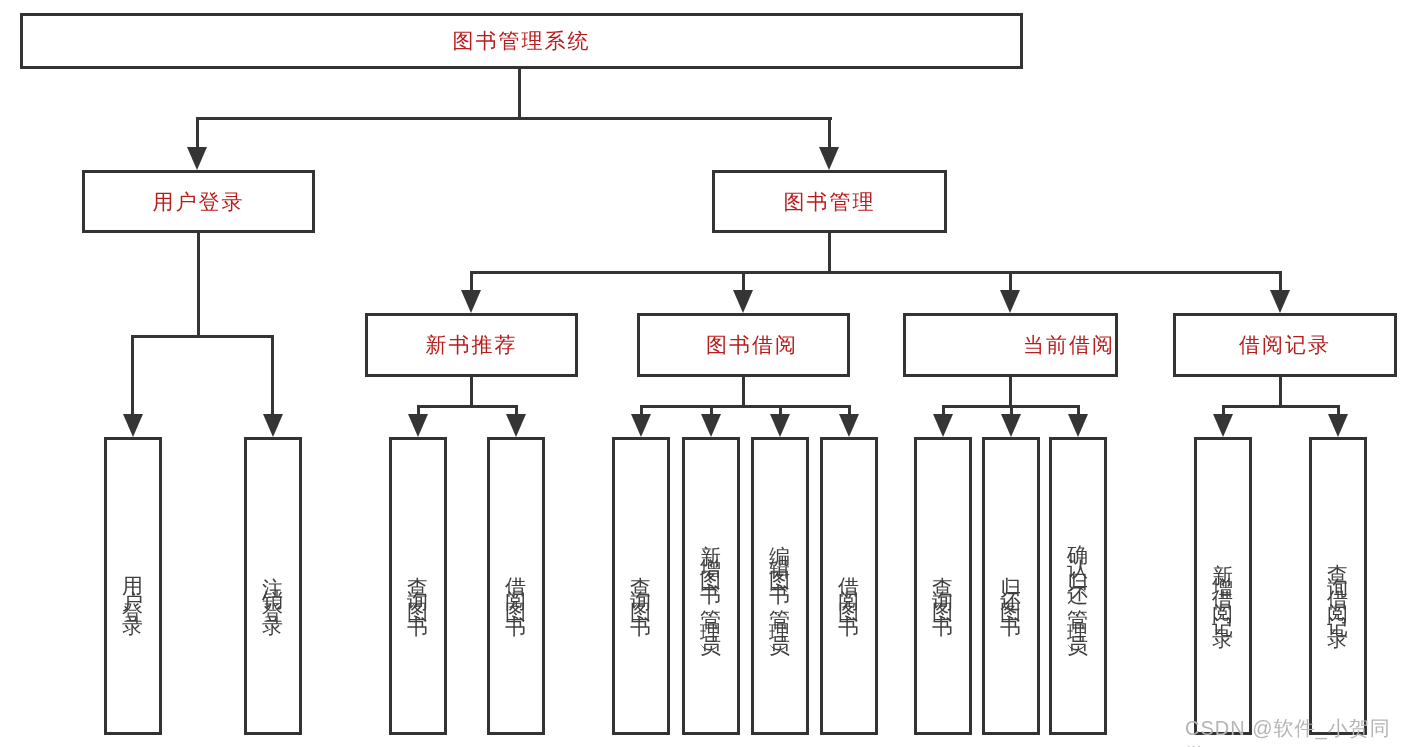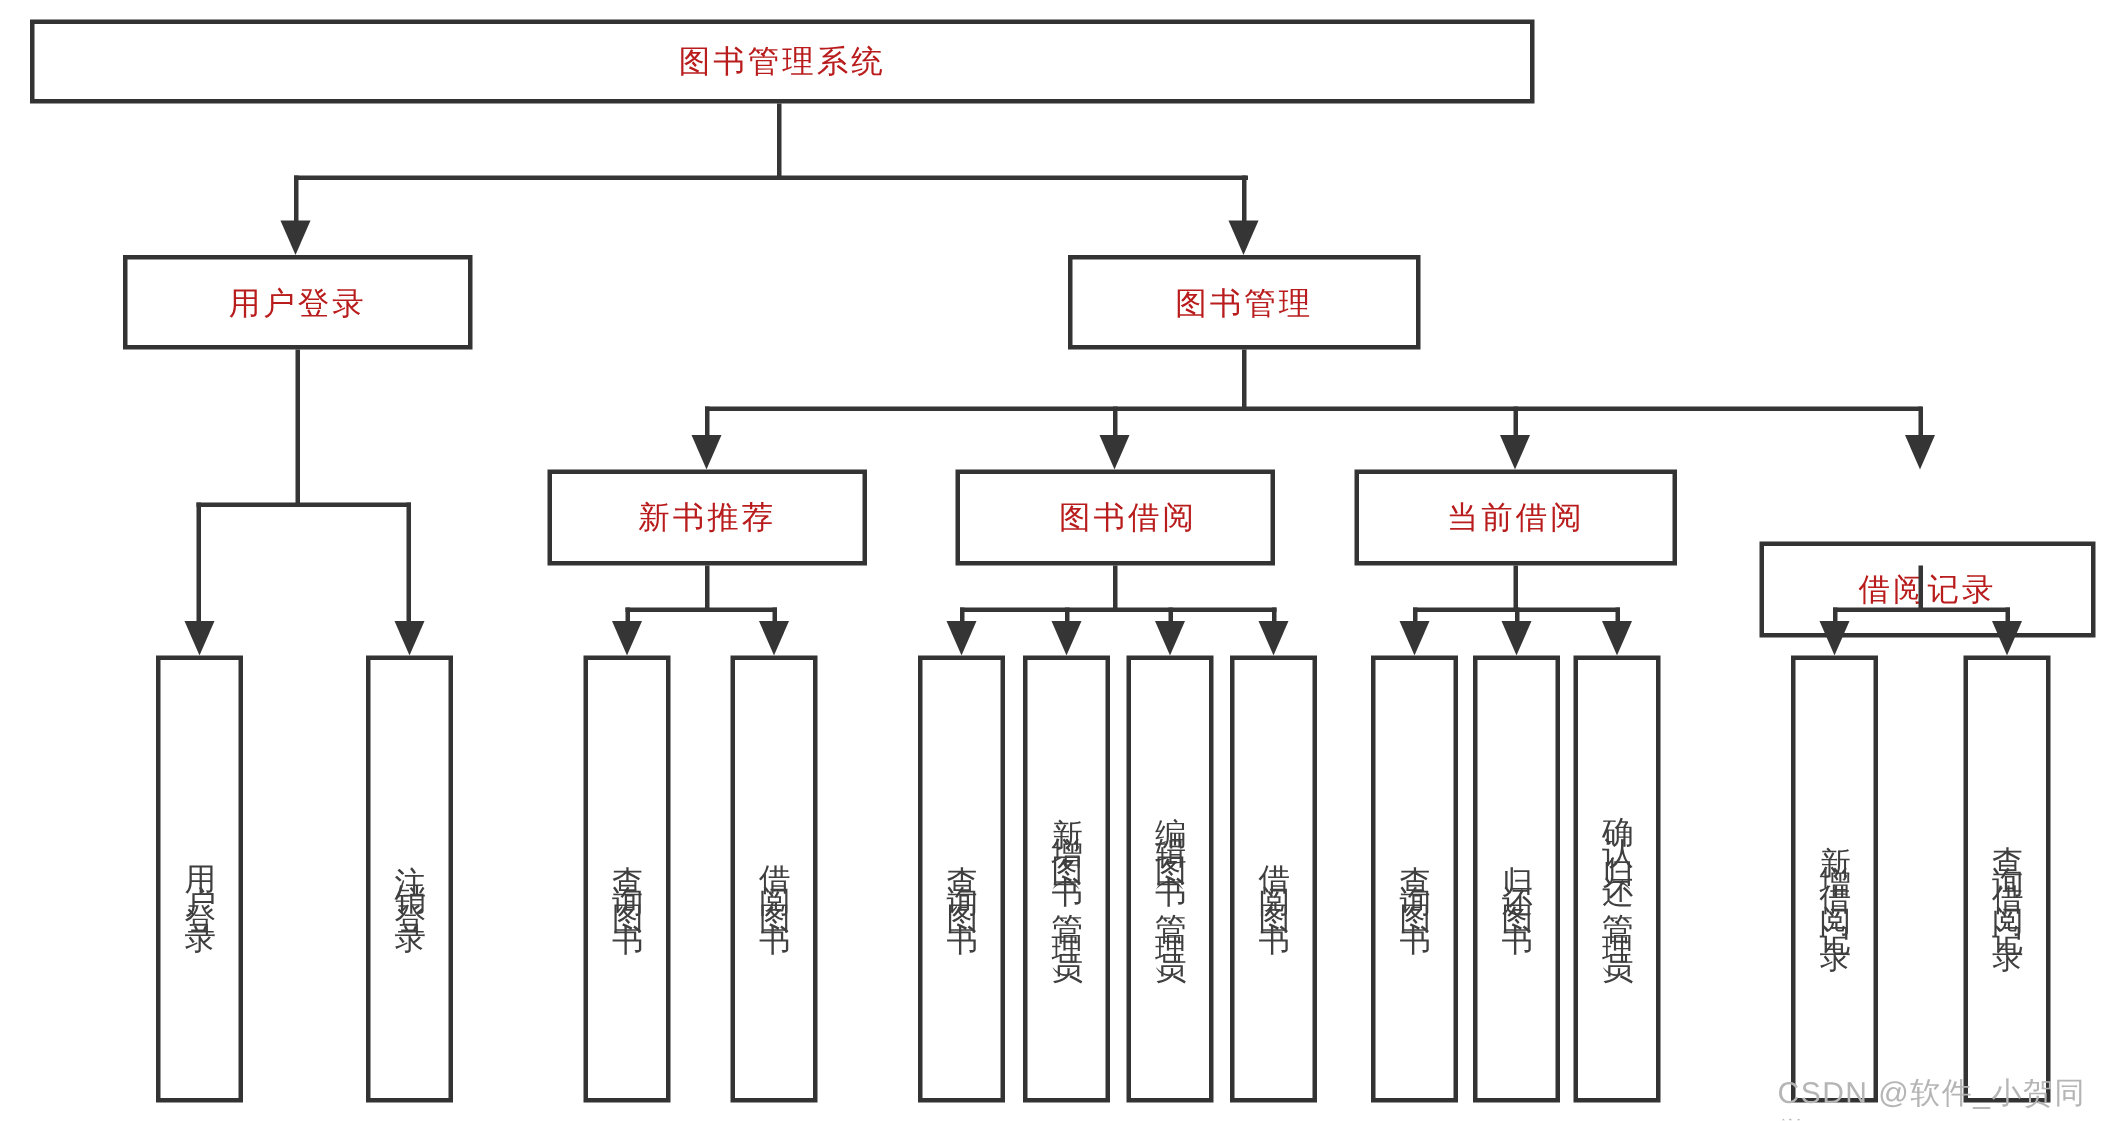--- a/index.html
+++ b/index.html
@@ -68,24 +68,24 @@
   <div class="arr" style="left:1000px;top:290px;"></div>
   <div class="vline" style="left:1279px;top:271px;height:22px;"></div>
   <div class="arr" style="left:1270px;top:290px;"></div>
 
   <div class="node" style="left:365px;top:313px;width:213px;height:64px;">
     <span>新书推荐</span>
   </div>
   <div class="node" style="left:637px;top:313px;width:213px;height:64px;padding-left:17px;">
     <span>图书借阅</span>
   </div>
-  <div class="node" style="left:903px;top:313px;width:215px;height:64px;">
+  <div class="node" style="left:903px;top:313px;width:215px;height:64px;justify-content:flex-end;">
     <span>当前借阅</span>
   </div>
-  <div class="node" style="left:1173px;top:313px;width:224px;height:64px;margin-top:48px;">
+  <div class="node" style="left:1173px;top:313px;width:224px;height:64px;">
     <span>借阅记录</span>
   </div>
 
   <div class="vline" style="left:470px;top:377px;height:31px;"></div>
   <div class="hline" style="left:417px;top:405px;width:101px;"></div>
   <div class="vline" style="left:417px;top:405px;height:12px;"></div>
   <div class="arr" style="left:408px;top:414px;"></div>
   <div class="vline" style="left:515px;top:405px;height:12px;"></div>
   <div class="arr" style="left:506px;top:414px;"></div>
 

